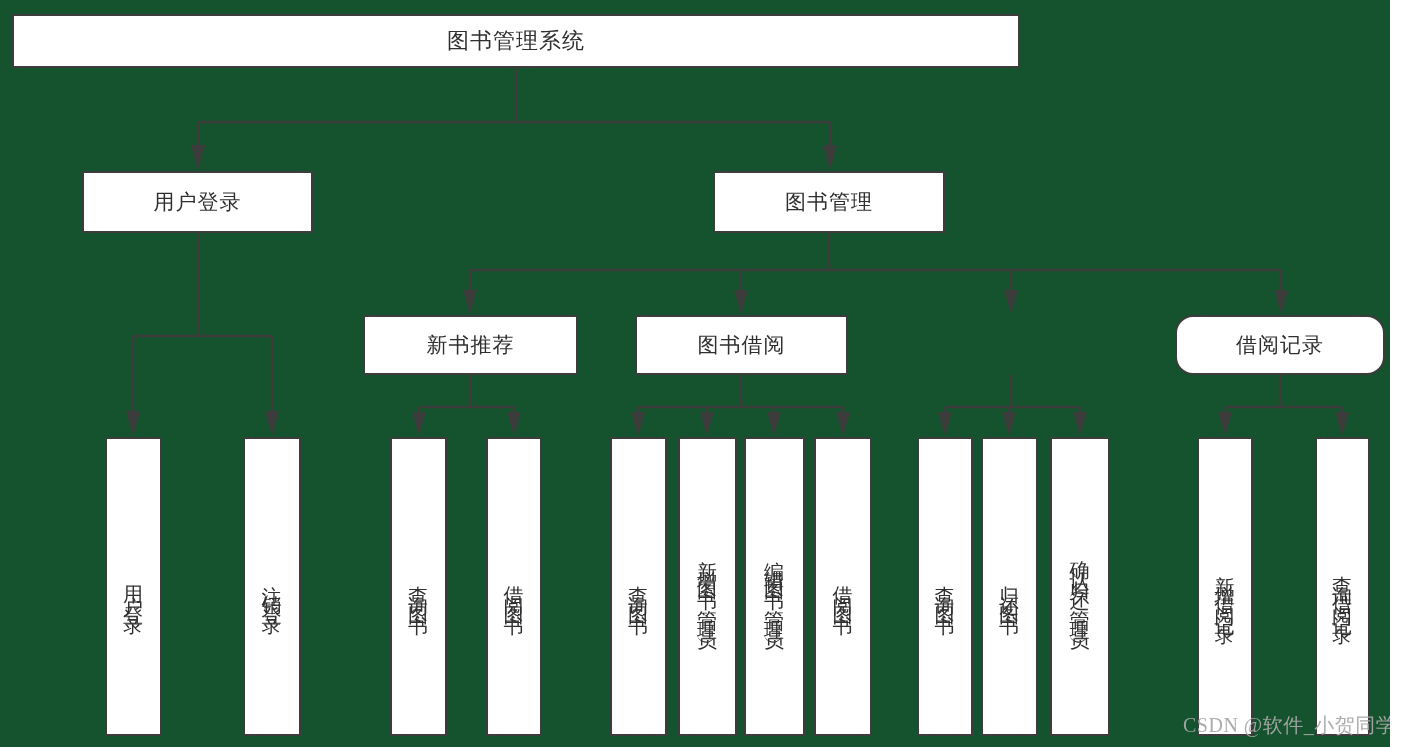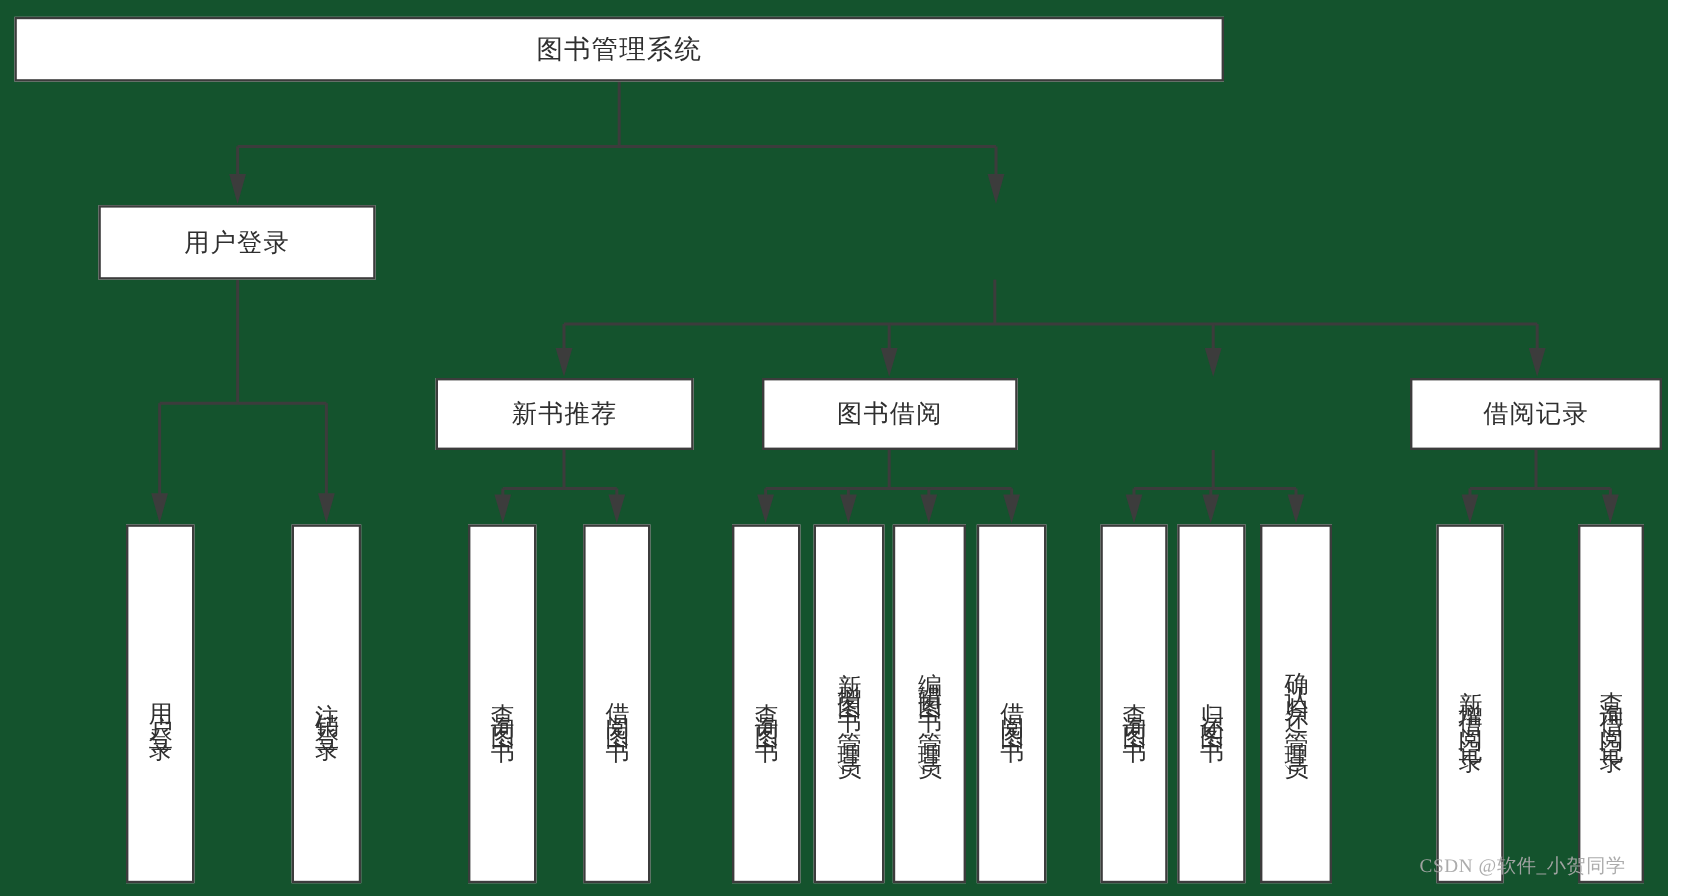--- a/index.html
+++ b/index.html
@@ -37,21 +37,21 @@
     line-height: 1;
     letter-spacing: 10px;
     top: 437px;
     height: 299px;
     padding-top: 6px;
   }
   .watermark {
     position: absolute;
     left: 1183px;
     top: 712px;
-    font-size: 16px;
+    font-size: 20px;
     color: rgba(168,168,168,0.95);
     z-index: 5;
     white-space: nowrap;
     letter-spacing: 0.5px;
   }
 </style>
 </head>
 <body>
 
 <div id="canvas">
@@ -125,24 +125,25 @@
       <polygon points="1073,412 1087,412 1080,436"></polygon>
 
       <polygon points="1218,412 1232,412 1225,436"></polygon>
       <polygon points="1335,412 1349,412 1342,436"></polygon>
     </g>
   </svg>
 
   <div class="node hnode root" style="left:12px; top:14px; width:1008px; height:54px;">图书管理系统</div>
 
   <div class="node hnode" style="left:82px; top:171px; width:231px; height:62px;">用户登录</div>
+  <div class="node hnode" style="left:713px; top:171px; width:232px; height:62px;">图书管理</div>
 
   <div class="node hnode" style="left:635px; top:315px; width:213px; height:60px;">图书借阅</div>
   <div class="node hnode" style="left:363px; top:315px; width:215px; height:60px;">新书推荐</div>
-  <div class="node hnode" style="left:1175px; top:315px; width:210px; height:60px;">借阅记录</div>
+  <div class="node hnode" style="left:1175px; top:315px; width:210px; height:60px;border-radius:18px;">借阅记录</div>
 
   <div class="node vnode" style="left:105px; width:57px;">用户登录</div>
   <div class="node vnode" style="left:243px; width:58px;">注销登录</div>
 
   <div class="node vnode" style="left:390px; width:57px;">查询图书</div>
   <div class="node vnode" style="left:486px; width:56px;">借阅图书</div>
 
   <div class="node vnode" style="left:610px; width:57px;">查询图书</div>
   <div class="node vnode" style="left:678px; width:59px;">新增图书（管理员）</div>
   <div class="node vnode" style="left:744px; width:61px;">编辑图书（管理员）</div>

